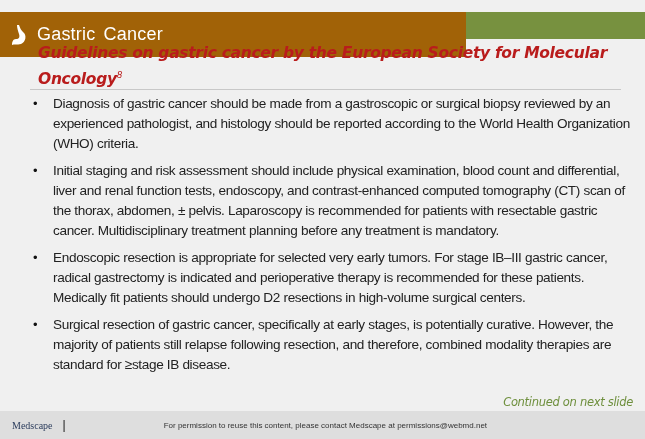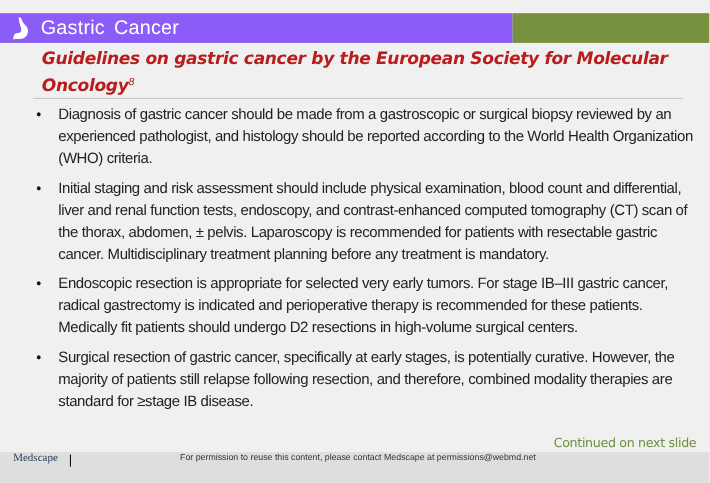--- a/index.html
+++ b/index.html
@@ -7,21 +7,21 @@
     width: 645px; height: 439px; overflow: hidden;
     background: #f0f0f0;
     font-family: "Liberation Sans", sans-serif;
     position: relative;
   }
   .header-bar {
     position: absolute; left: 0; top: 12px; width: 645px; height: 27px;
     display: flex;
   }
   .header-dark {
-    width: 466px; height: 27px; background: #8b5cf6;
+    width: 466px; height: 45px; background: #a16207;
     display: flex; align-items: center;
   }
   .header-light { flex: 1; height: 27px; background: #77913f; }
   .stomach-icon { width: 20px; height: 22px; margin-left: 10px; margin-right: 7px; }
   .header-title {
     color: #ffffff; font-size: 18px; letter-spacing: 0.2px; word-spacing: 3px;
     font-family: "Liberation Sans", sans-serif;
   }
   .subtitle {
     position: absolute; left: 38px; top: 42px; width: 590px;
@@ -42,26 +42,26 @@
     position: relative; padding-left: 23px;
     font-family: "Liberation Sans", sans-serif;
     font-size: 13.6px; line-height: 20px; color: #222;
     margin-bottom: 7px; letter-spacing: -0.35px;
   }
   .bullet-dot {
     position: absolute; left: 3px; top: 0; font-size: 13px; color: #111;
   }
   .continued {
     position: absolute; right: 12px; top: 395px;
-    font-family: "DejaVu Sans", sans-serif; 
+    font-family: "DejaVu Sans", sans-serif; font-style: italic;
     font-size: 11.5px; color: #6e8f3d; letter-spacing: -0.3px;
   }
   .footer {
     position: absolute; left: 0; top: 411px; width: 645px; height: 28px;
-    background: #dedede; display: flex; align-items: flex-start;
+    background: #dedede; display: flex; align-items: center;
     font-size: 8px; color: #333;
   }
   .footer-logo {
     margin-left: 12px; font-family: "Liberation Serif", serif; font-size: 10px;
     color: #2b3c5c;
   }
   .footer-sep { margin: 0 8px 0 10px; color: #111; font-size: 12px; }
   .footer-copy { font-family: "Liberation Sans", sans-serif; font-size: 8px; }
   .footer-perm { margin-left: 50px; font-family: "Liberation Sans", sans-serif; font-size: 8px; padding-left: 40px; }
 </style>

